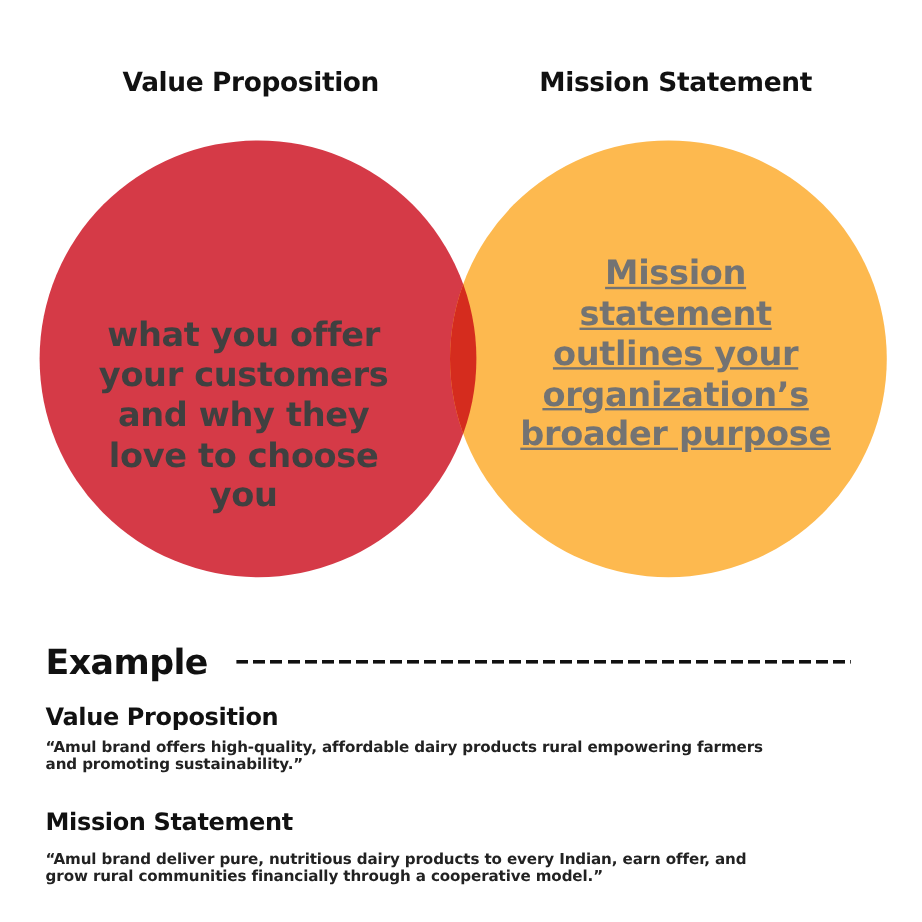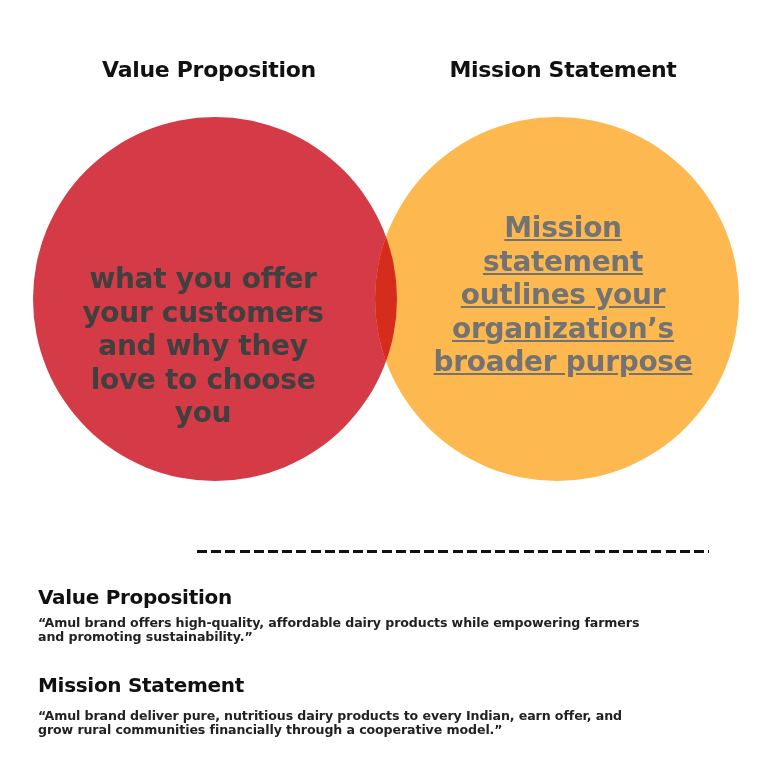--- a/index.html
+++ b/index.html
@@ -42,22 +42,23 @@
 and why they
 love to choose
 you</div>
 <div class="circle-text ct-right">Mission
 statement
 outlines your
 organization’s
 broader purpose</div>
 
 <div class="example-row">
+  <span class="example-title">Example</span>
   <span class="dash-line"></span>
 </div>
 
 <div class="sub-heading" style="top:585px;">Value Proposition</div>
-<div class="quote" style="top:616px;">“Amul brand offers high-quality, affordable dairy products while empowering farmers
+<div class="quote" style="top:616px;">“Amul brand offers high-quality, affordable dairy products rural empowering farmers
 and promoting sustainability.”</div>
 
 <div class="sub-heading" style="top:673px;">Mission Statement</div>
 <div class="quote" style="top:709px;">“Amul brand deliver pure, nutritious dairy products to every Indian, earn offer, and
 grow rural communities financially through a cooperative model.”</div>
 
 </body></html>

